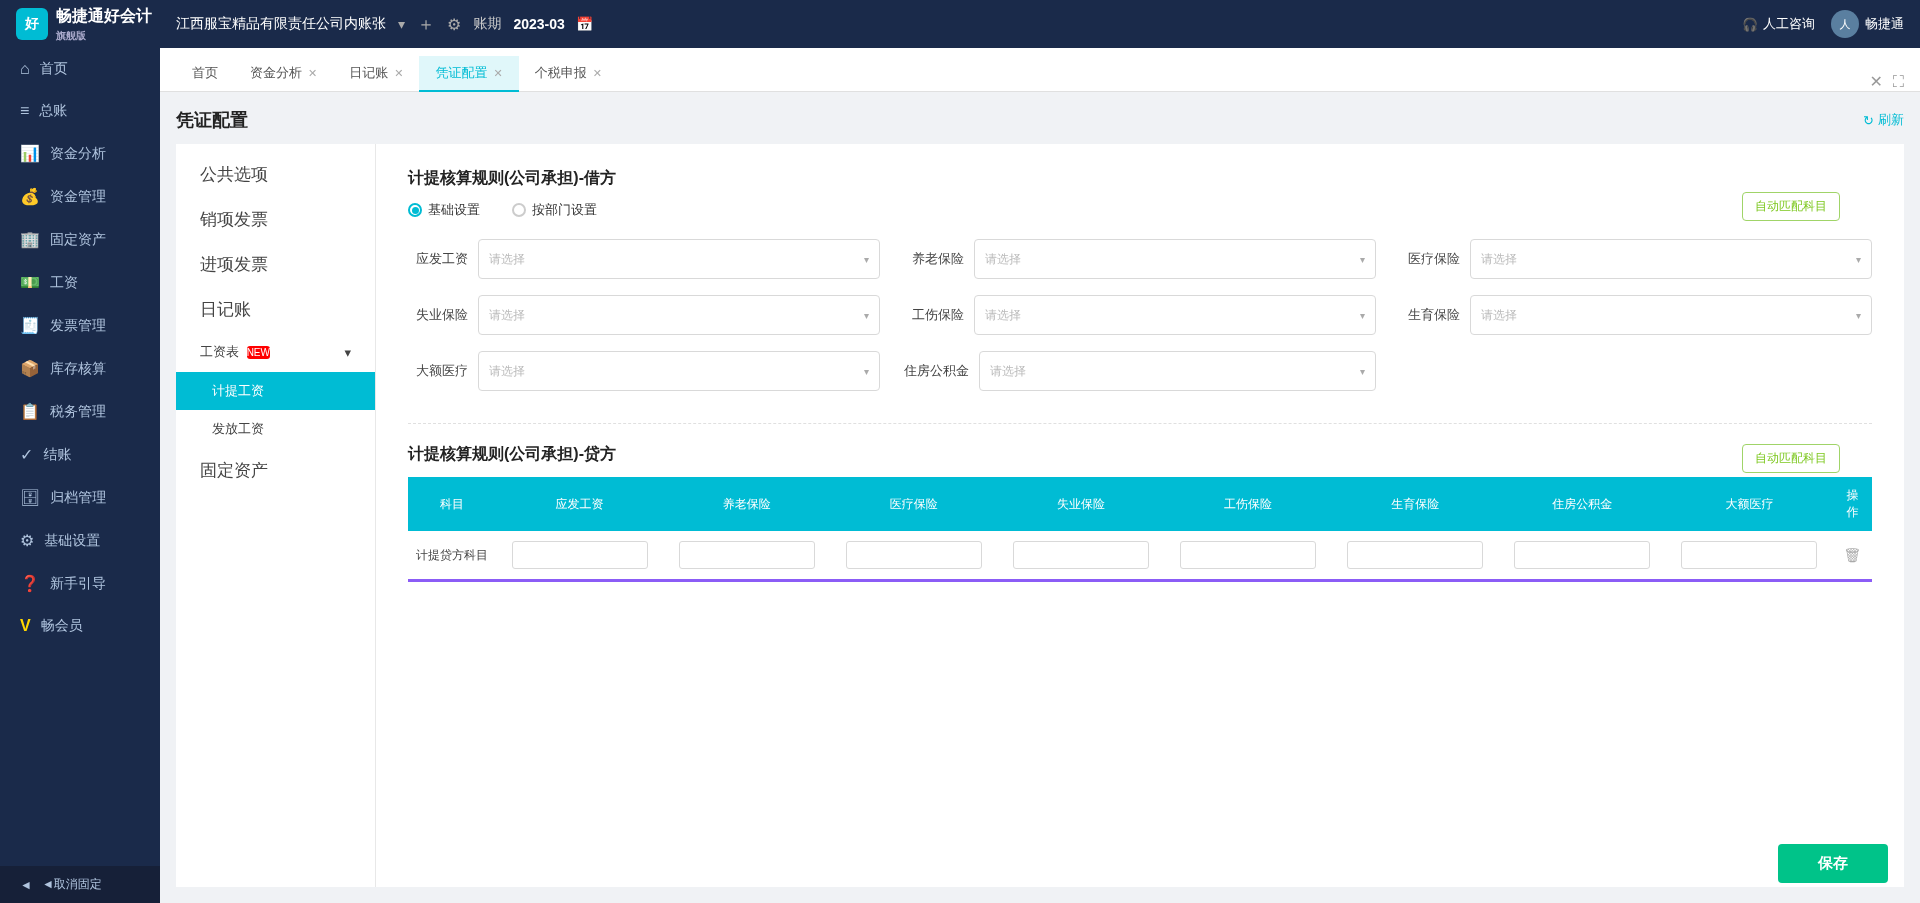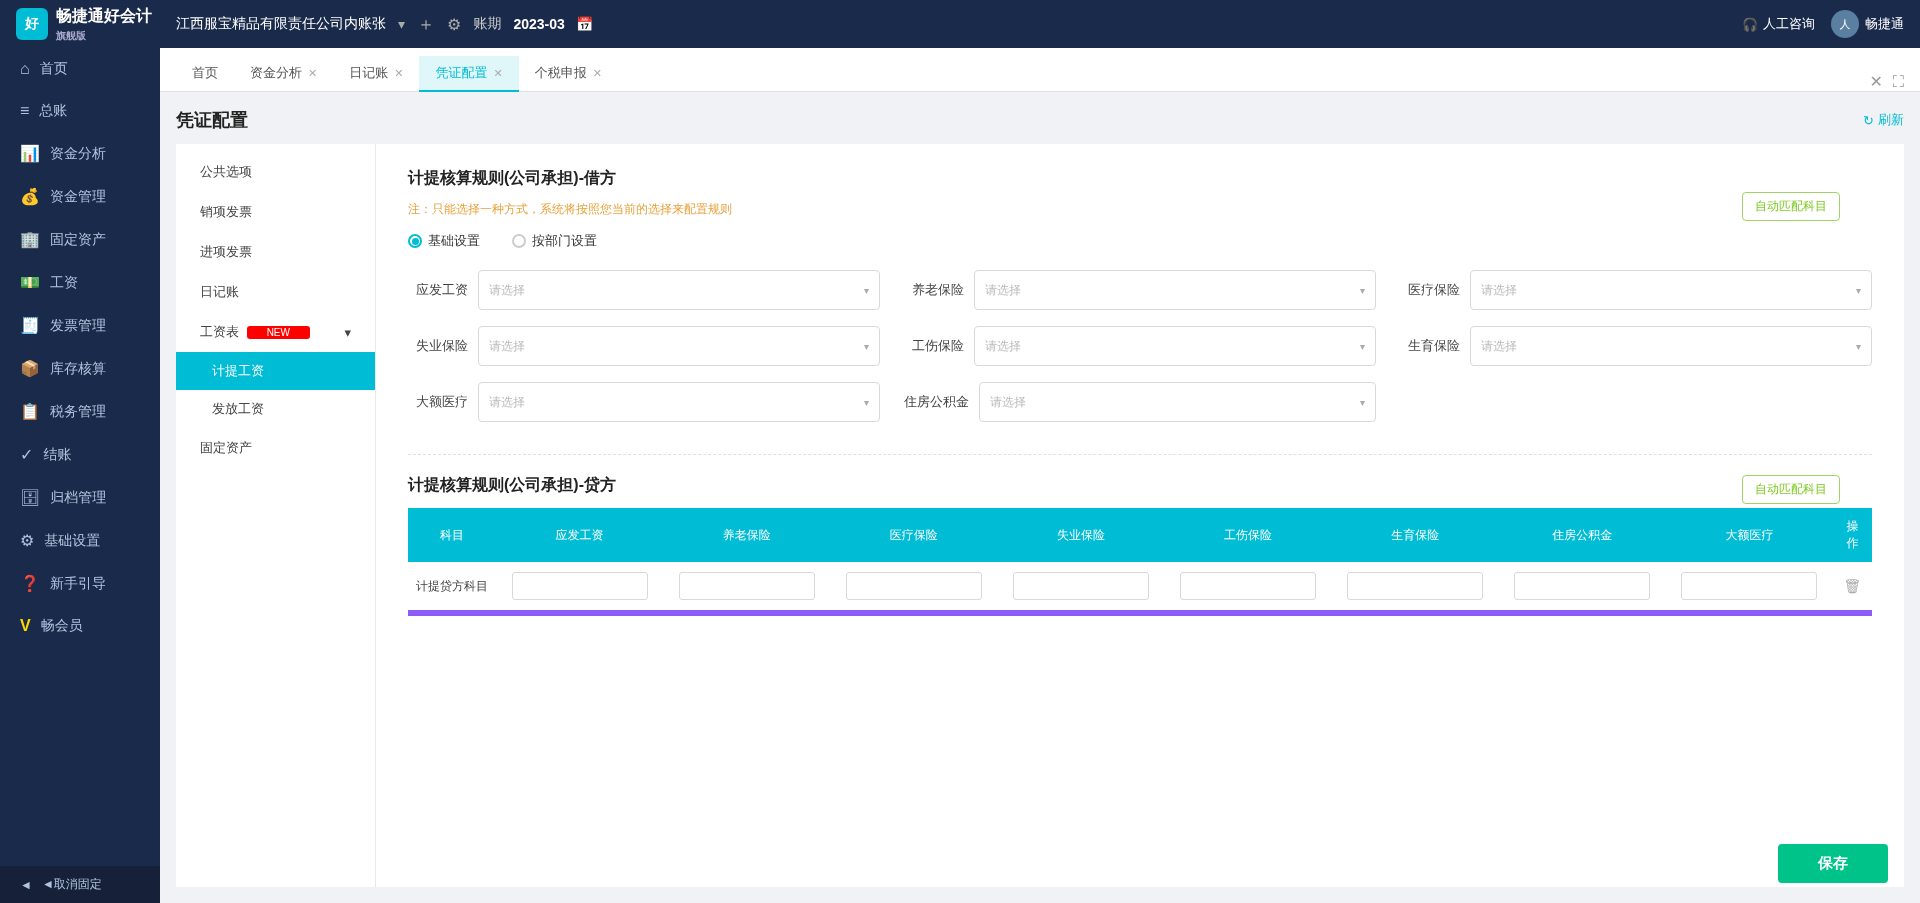--- a/index.html
+++ b/index.html
@@ -115,33 +115,33 @@
     .left-menu {
       width: 200px;
       background: #fff;
       flex-shrink: 0;
       padding-top: 8px;
       border-right: 1px solid #e8e8e8;
       overflow-y: auto;
     }
     .left-menu-item {
       padding: 11px 24px;
-      font-size: 13px;
+      font-size: 17px;
       color: #444;
       cursor: pointer;
     }
     .left-menu-group {
       padding: 11px 24px;
       font-size: 13px;
       color: #444;
       cursor: pointer;
       display: flex; align-items: center; justify-content: space-between;
     }
     .left-menu-group .new-badge {
-      background: red; color: #fff; font-size: 10px; padding: 1px 20px; border-radius: 3px; margin-left: 4px;
+      background: red; color: #fff; font-size: 10px; padding: 1px 0; border-radius: 3px; margin-left: 4px;
     }
     .left-menu-sub-item {
       padding: 10px 24px 10px 36px;
       font-size: 13px;
       color: #444;
       cursor: pointer;
     }
     .left-menu-sub-item.active { background: #00bcd4; color: #fff; }
 
     
@@ -209,21 +209,21 @@
       padding: 5px 12px;
       font-size: 12px;
       border-radius: 4px;
       cursor: pointer;
     }
 
     
     .config-table { width: 100%; border-collapse: collapse; font-size: 12px; }
     .config-table thead tr { background: #00bcd4; color: #fff; }
     .config-table thead th { padding: 10px 8px; text-align: center; font-weight: normal; }
-    .config-table tbody tr { border-bottom: 6px solid #8b5cf6; }
+    .config-table tbody tr { border-bottom: 3px solid #8b5cf6; }
     .config-table tbody td { padding: 10px 8px; text-align: center; color: #444; }
     .table-input {
       width: 90%;
       height: 28px;
       border: 1px solid #d9d9d9;
       border-radius: 3px;
       text-align: center;
     }
     .delete-btn { color: #aaa; cursor: pointer; font-size: 14px; }
 
@@ -421,21 +421,20 @@
           </div>
           <div class="left-menu-item">
             <span>固定资产</span>
           </div>
         </div>
 
         <div class="right-panel">
 
           <div class="section" style="position:relative;">
             <h3 class="section-title">计提核算规则(公司承担)-借方</h3>
-            <p class="section-note">注：只能选择一种方式，系统将按照您当前的选择来配置规则</p>
 
             <button class="auto-match-btn">
               <span>自动匹配科目</span>
             </button>
 
             <div class="radio-group">
               <div class="radio-item">
                 <div class="radio-circle checked"></div>
                 <span>基础设置</span>
               </div>

